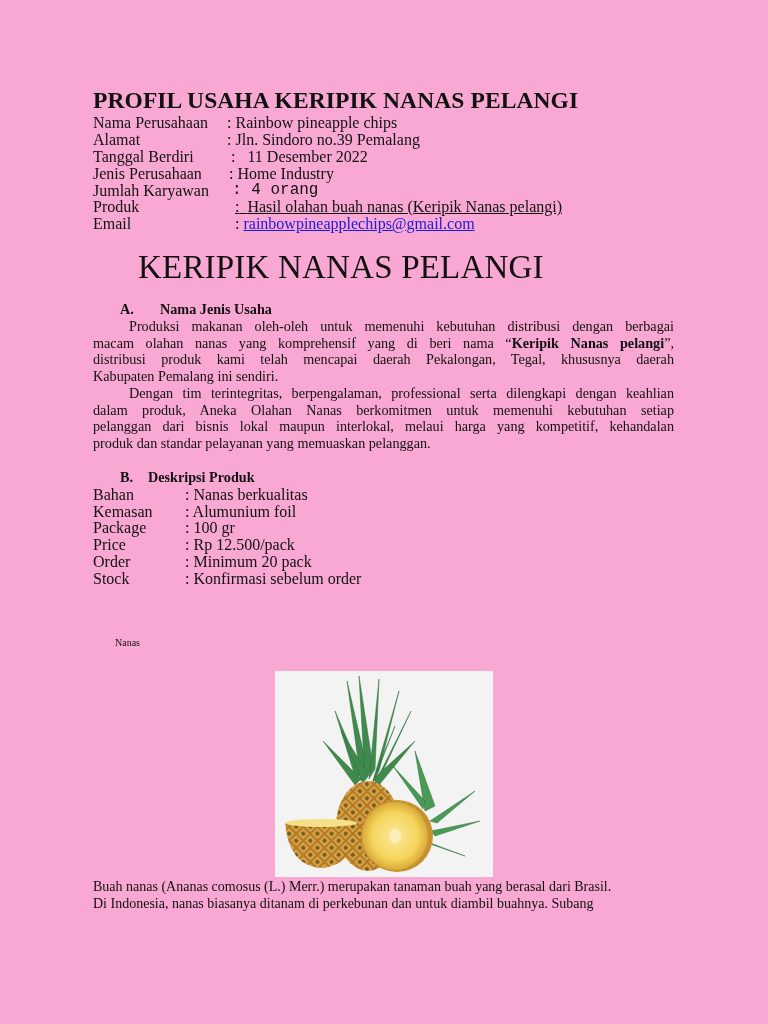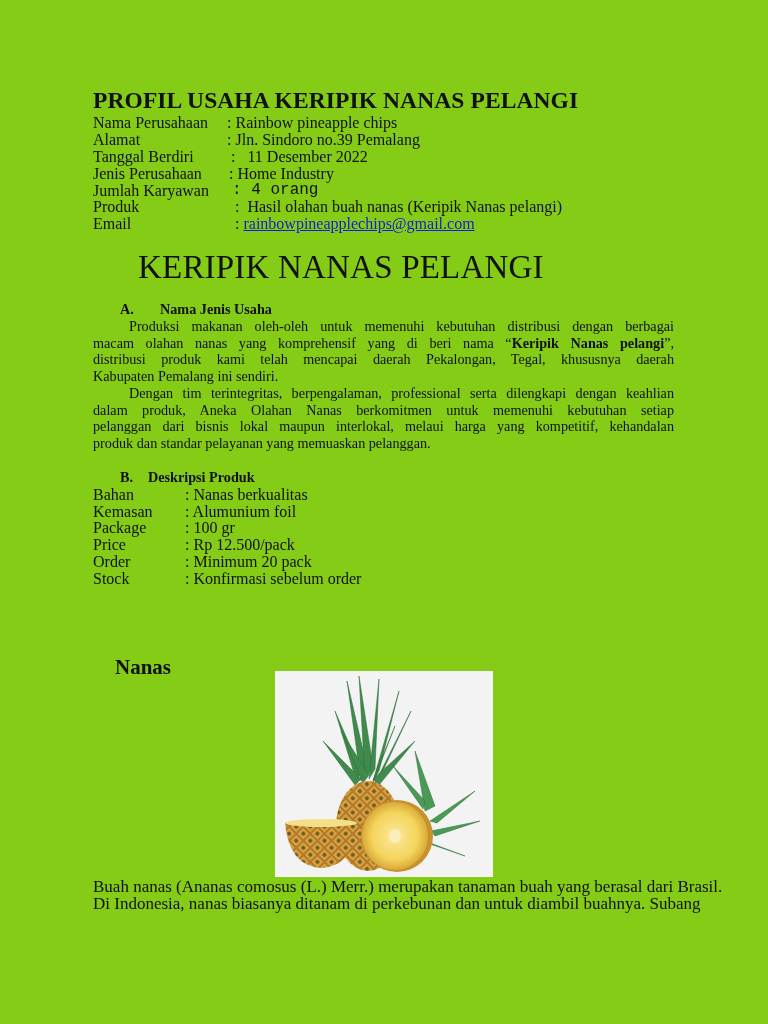--- a/index.html
+++ b/index.html
@@ -12,21 +12,21 @@
     height: 1024px;
     position: relative;
     overflow: hidden;
     font-family: "Liberation Serif", "DejaVu Serif", serif;
     color: #111111;
   }
   .page {
     position: absolute;
     left: 0; top: 0;
     width: 768px; height: 1024px;
-    background: #84cc16;
+    background: #f9a8d4;
   }
   .abs { position: absolute; white-space: nowrap; }
 
   .title-main {
     left: 93px; top: 86px;
     font-size: 23.5px;
     font-weight: bold;
     letter-spacing: 0.1px;
     line-height: 28px;
   }
@@ -66,37 +66,37 @@
     display: block;
     text-align: justify;
     text-align-last: justify;
     height: 16.7px;
   }
   .para .line.last {
     text-align-last: left;
   }
   .indent { padding-left: 36px; }
   .nanas-head {
-    left: 115px; top: 655px;
-    font-size: 21px;
-    font-weight: bold;
+    left: 115px; top: 637px;
+    font-size: 10px;
+    font-weight: normal;
   }
   .photo {
     position: absolute;
     left: 275px; top: 671px;
     width: 218px; height: 206px;
     background: #f2f2f2;
     overflow: hidden;
   }
   .bottom-text {
     position: absolute;
     left: 93px;
     top: 878px;
     width: 580px;
-    font-size: 17px;
+    font-size: 14px;
     line-height: 17px;
   }
   .bottom-text .line { display: block; white-space: nowrap; }
 </style>
 </head>
 <body>
 
 <div class="page">
 
   <div class="abs title-main">PROFIL USAHA KERIPIK NANAS PELANGI</div>
@@ -117,21 +117,21 @@
     <div class="abs kv" style="left:93px; top:165px; width:600px; height:17px;">
       <span class="k">Jenis Perusahaan</span>
       <span class="c" style="left:136px;"><span>:</span> <span>Home Industry</span></span>
     </div>
     <div class="abs kv" style="left:93px; top:182px; width:600px; height:17px;">
       <span class="k">Jumlah Karyawan</span>
       <span class="c" style="left:139px;font-family:Liberation Mono, monospace;"><span>:</span> <span>4 orang</span></span>
     </div>
     <div class="abs kv" style="left:93px; top:198px; width:600px; height:17px;">
       <span class="k">Produk</span>
-      <span class="c" style="left:142px;"><span>:</span>&nbsp;&nbsp;<span>Hasil olahan buah nanas (Keripik Nanas pelangi)</span></span>
+      <span class="c" style="left:142px;text-decoration:underline;"><span>:</span>&nbsp;&nbsp;<span>Hasil olahan buah nanas (Keripik Nanas pelangi)</span></span>
     </div>
     <div class="abs kv" style="left:93px; top:215px; width:600px; height:17px;">
       <span class="k">Email</span>
       <span class="c" style="left:142px;"><span>:</span> <a class="link">rainbowpineapplechips@gmail.com</a></span>
     </div>
   </div>
 
   <div class="abs title-big">KERIPIK NANAS PELANGI</div>
 
   <div class="abs sec-head" style="left:120px; top:301px;">A.</div>

